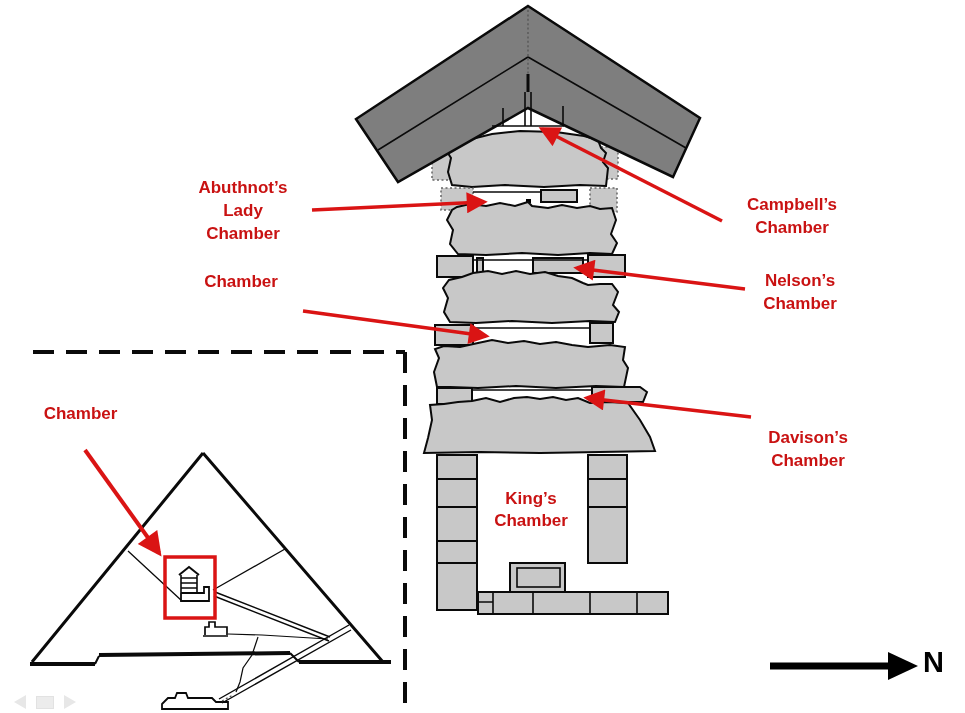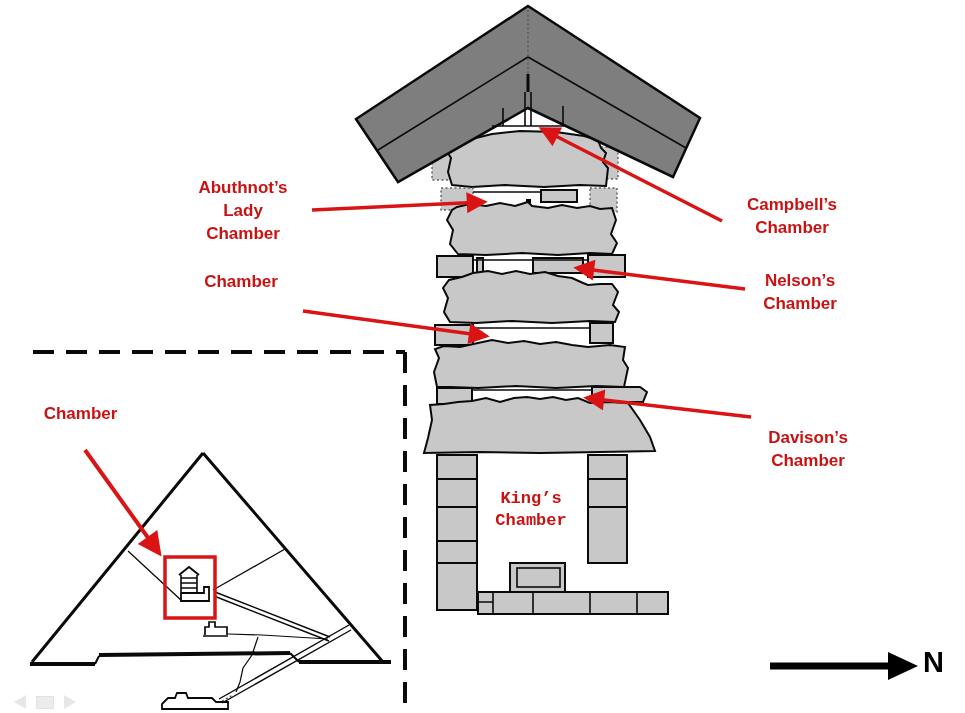--- a/index.html
+++ b/index.html
@@ -16,21 +16,21 @@
   .thin{stroke:var(--line-black);stroke-width:1.6;fill:none;}
   .dotline{stroke:#555;stroke-width:1.3;stroke-dasharray:2 2.4;fill:none;}
   .redline{stroke:var(--arrow-red);stroke-width:3.5;fill:none;}
   .redline-4{stroke-width:4;}
   .redbox{stroke:var(--arrow-red);stroke-width:3.5;fill:none;}
   .ins{stroke:var(--line-black);fill:none;}
   .dashb{stroke:var(--line-black);stroke-width:4;stroke-dasharray:21 12;fill:none;}
   .lbl{position:absolute;text-align:center;font-weight:bold;color:var(--label-red);
        font-size:17px;line-height:23px;white-space:nowrap;}
   .lbl div{pointer-events:none;}
-  .lbl-kings{line-height:22px;font-family:Liberation Mono, monospace;}
+  .lbl-kings{line-height:22px;}
   .north-label{position:absolute;font-weight:bold;color:#000;font-size:29px;line-height:29px;}
   .nav-ghost{position:absolute;left:14px;top:695px;display:flex;gap:10px;align-items:center;opacity:1;}
   .nav-ghost .tri-l{width:0;height:0;border-top:7px solid transparent;border-bottom:7px solid transparent;border-right:12px solid #E7E7E7;}
   .nav-ghost .sq{width:16px;height:11px;background:#ECECEC;border:1px solid #E2E2E2;}
   .nav-ghost .tri-r{width:0;height:0;border-top:7px solid transparent;border-bottom:7px solid transparent;border-left:12px solid #E7E7E7;}
 </style>
 </head>
 <body>
 
 <div id="stage">

